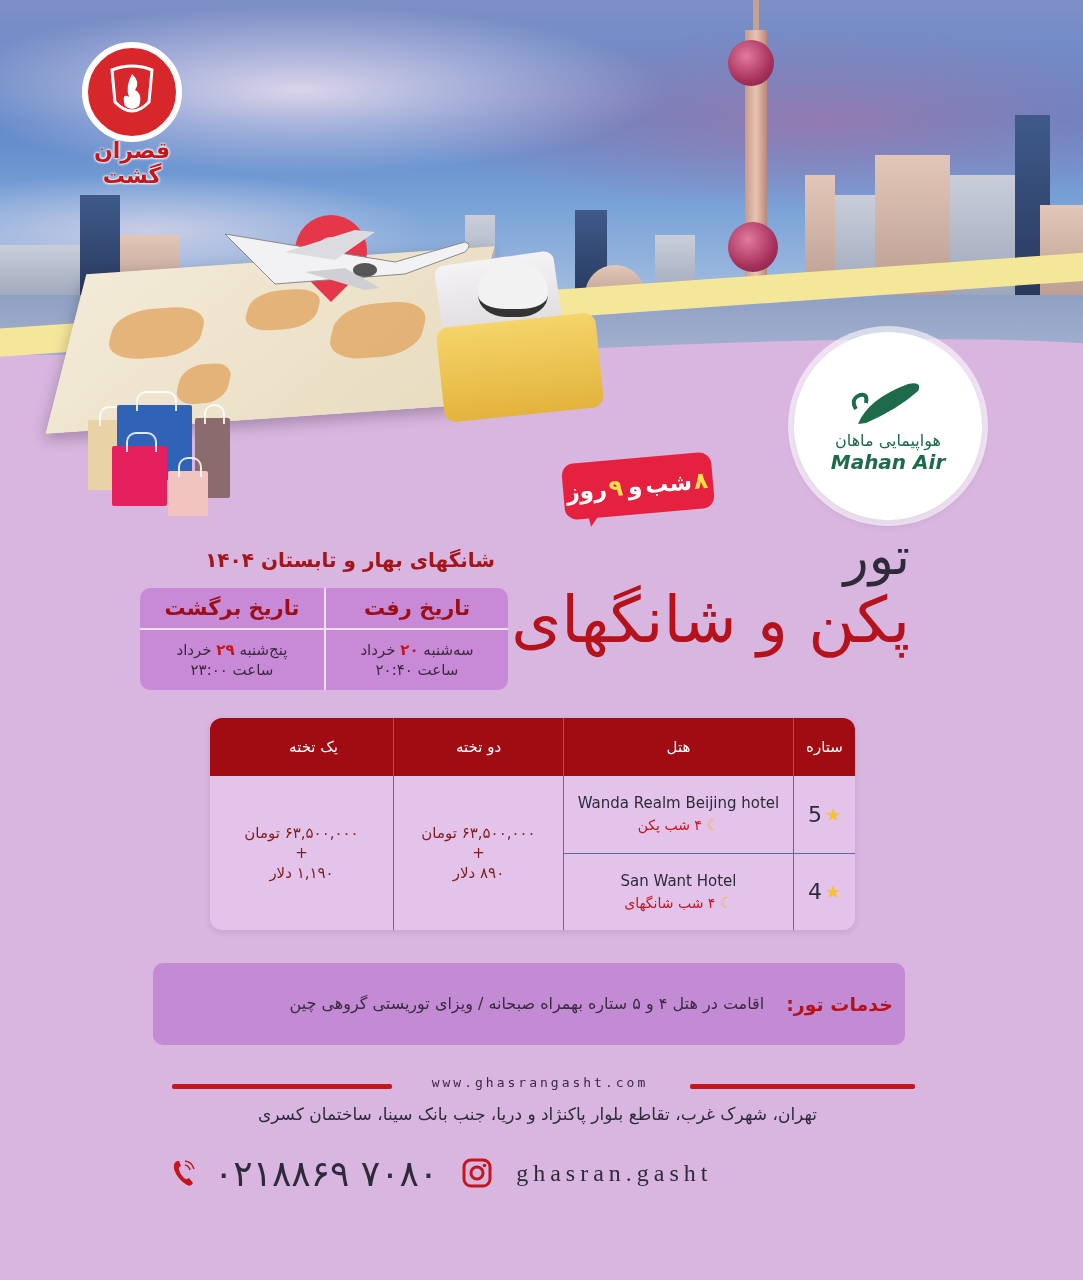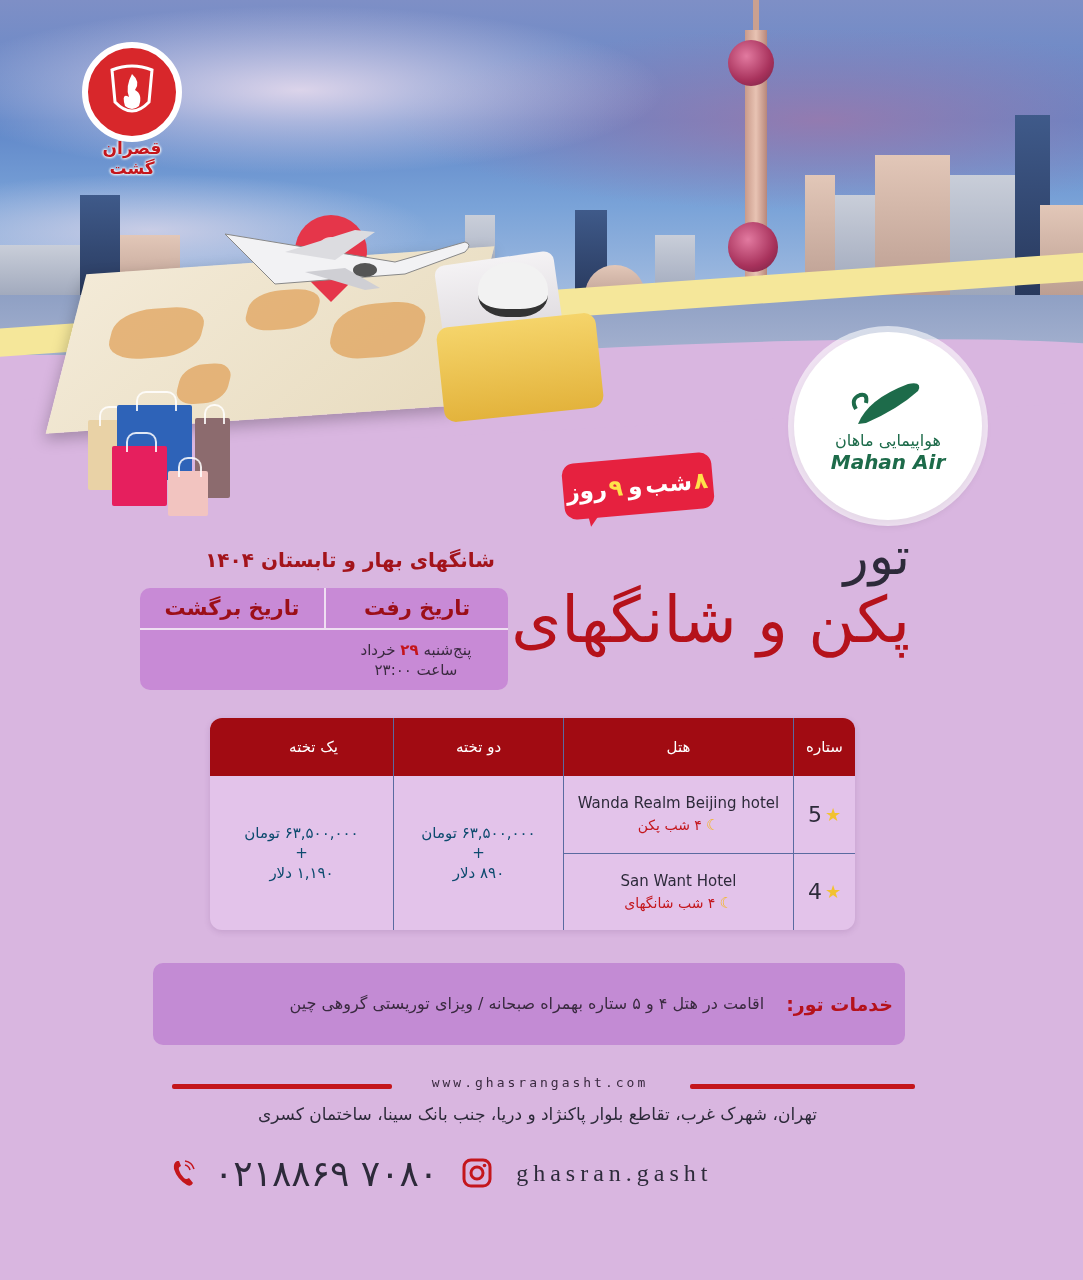--- a/index.html
+++ b/index.html
@@ -65,21 +65,21 @@
   .bag::before { content: ""; position: absolute; left: 25%; top: -14px; width: 50%; height: 18px; border: 2px solid rgba(255,255,255,.85); border-bottom: none; border-radius: 10px 10px 0 0; }
 
   
   .brand-logo { position: absolute; left: 82px; top: 42px; width: 100px; height: 120px; }
   .brand-circle {
     position: absolute; left: 0; top: 0; width: 100px; height: 100px; border-radius: 50%;
     background: #d8272b; border: 6px solid #fff; display: flex; align-items: center; justify-content: center;
   }
   .brand-name {
     position: absolute; left: -4px; top: 96px; width: 108px; text-align: center;
-    color: #c4161c; font-weight: bold; font-size: 17px; direction: rtl;
+    color: #c4161c; font-weight: bold; font-size: 22px; direction: rtl;
     text-shadow: 0 0 3px #fff, 0 0 3px #fff, 0 0 3px #fff;
   }
   .mahan-logo {
     position: absolute; left: 794px; top: 332px; width: 188px; height: 188px; border-radius: 50%;
     background: #fff; box-shadow: 0 0 0 6px rgba(255,255,255,.6), 0 4px 10px rgba(0,0,0,.15);
     display: flex; flex-direction: column; align-items: center; justify-content: center;
   }
   .mahan-fa { color: #1d6b4a; font-size: 16px; direction: rtl; margin-top: 2px; }
   .mahan-en { color: #1d6b4a; font-size: 20px; font-weight: bold; font-style: italic; }
 
@@ -135,21 +135,21 @@
   .pt-body { position: relative; height: 154px; display: grid; grid-template-columns: 62px 230px 170px 183px; }
   .pt-col { border-left: 1px solid #5a6aa0; display: flex; flex-direction: column; }
   .pt-col:last-child { border-left: none; }
   .pt-sub { flex: 1; display: flex; flex-direction: column; align-items: center; justify-content: center; }
   .pt-sub + .pt-sub { border-top: 1px solid #5a6aa0; }
   .star-rating { font-size: 22px; color: #2d2a3a; display: flex; align-items: center; gap: 3px; }
   .star { color: #f2c230; font-size: 18px; }
   .hotel-name { color: #2d2a3a; font-size: 15px; direction: ltr; }
   .hotel-nights { color: #c4161c; font-size: 14px; margin-top: 4px; display: flex; align-items: center; gap: 4px; }
   .moon { color: #f2b72a; font-size: 15px; }
-  .price { color: #0c4a6e; font-size: 15px; text-align: left; line-height: 1.35; }
+  .price { color: #7f1d1d; font-size: 15px; text-align: left; line-height: 1.35; }
 
   
   .services {
     position: absolute; left: 153px; top: 963px; width: 752px; height: 82px;
     background: #c38bd4; border-radius: 10px; direction: rtl;
     display: flex; align-items: center; padding: 0 12px;
   }
   .services-label { color: #b5121b; font-weight: bold; font-size: 19px; margin-left: 22px; white-space: nowrap; }
   .services-text { color: #3a2a40; font-size: 16px; line-height: 1.6; }
 
@@ -249,20 +249,28 @@
     <span>روز</span>
   </div>
 
   <div class="title-tour">تور</div>
   <div class="title-dest">پکن و شانگهای</div>
 
   <div class="season">شانگهای بهار و تابستان ۱۴۰۴</div>
   <div class="dates-box">
     <div class="cell head right">تاریخ رفت</div>
     <div class="cell head">تاریخ برگشت</div>
+    <div class="cell right">
+      <div class="val">
+        <span>سه‌شنبه</span>
+        <span class="hl">۲۰</span>
+        <span>خرداد</span>
+      </div>
+      <div class="val">ساعت ۲۰:۴۰</div>
+    </div>
     <div class="cell">
       <div class="val">
         <span>پنج‌شنبه</span>
         <span class="hl">۲۹</span>
         <span>خرداد</span>
       </div>
       <div class="val">ساعت ۲۳:۰۰</div>
     </div>
   </div>
 

